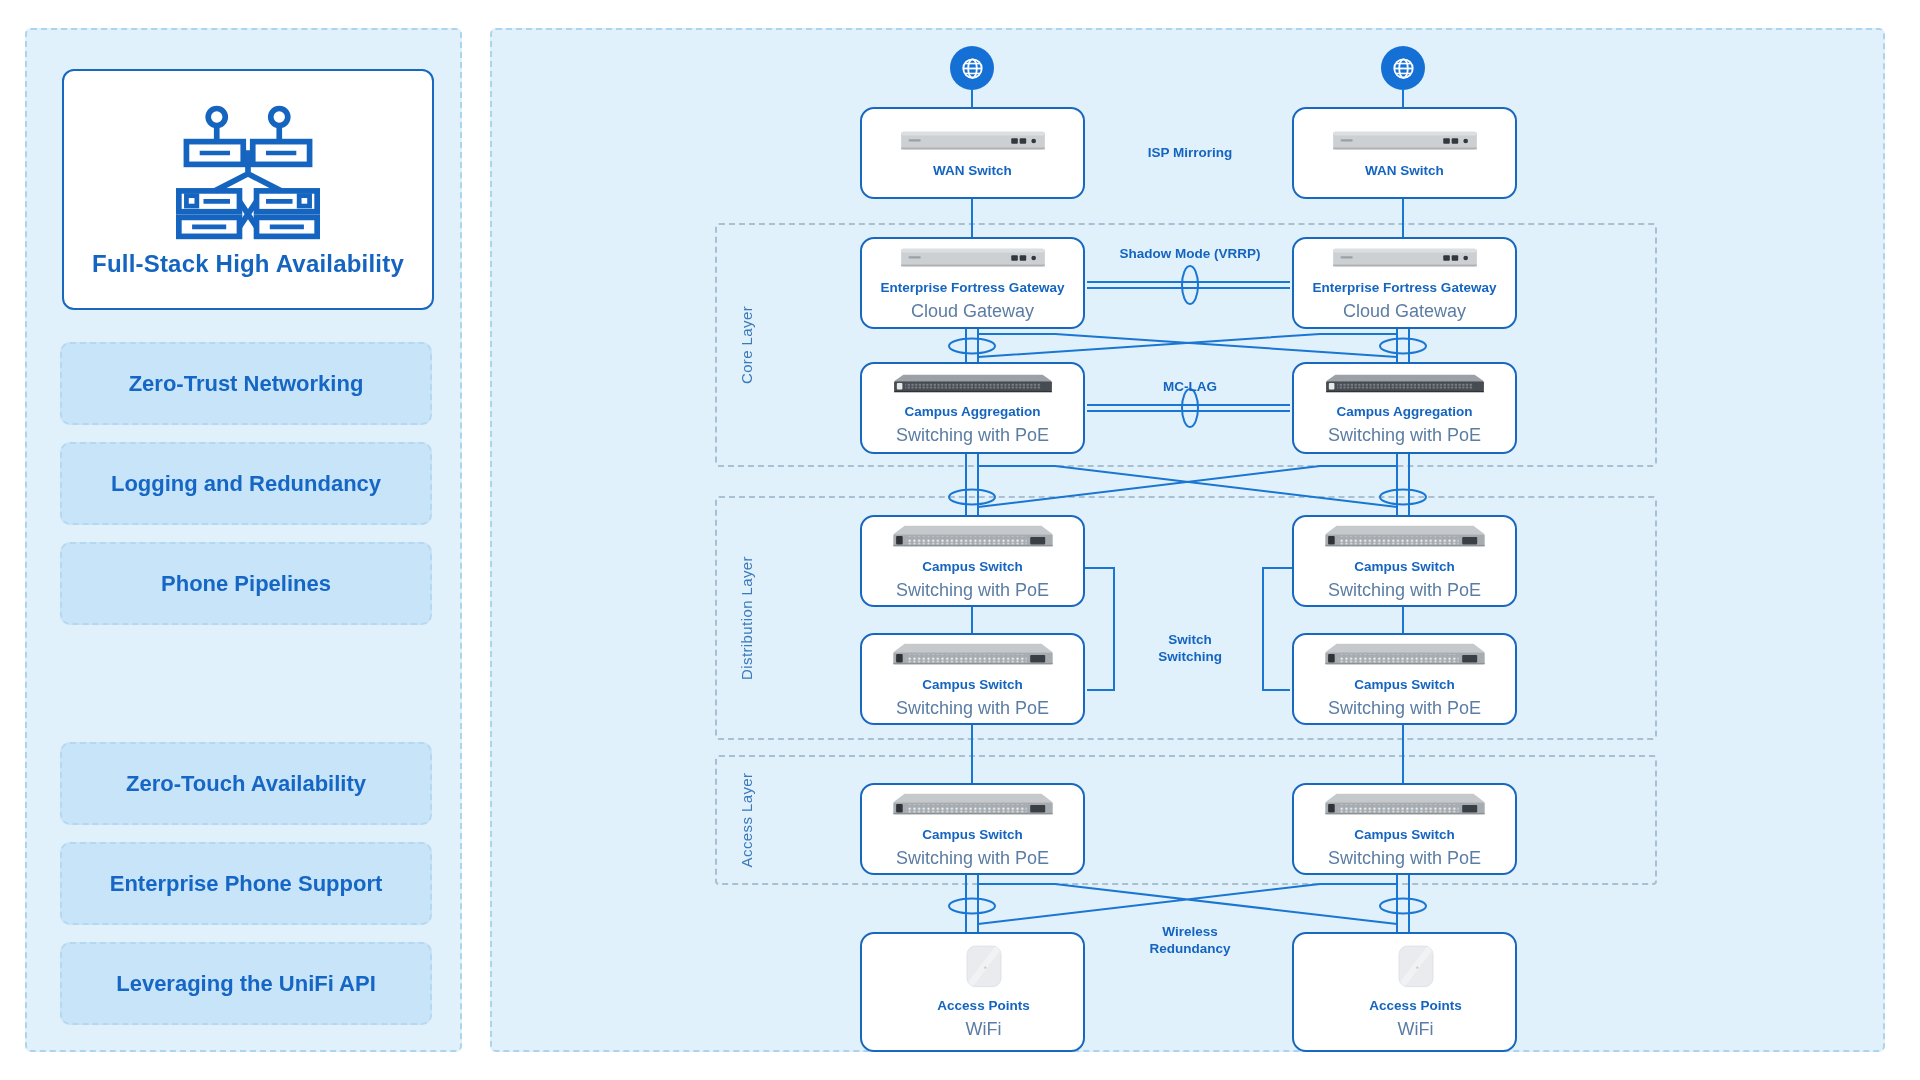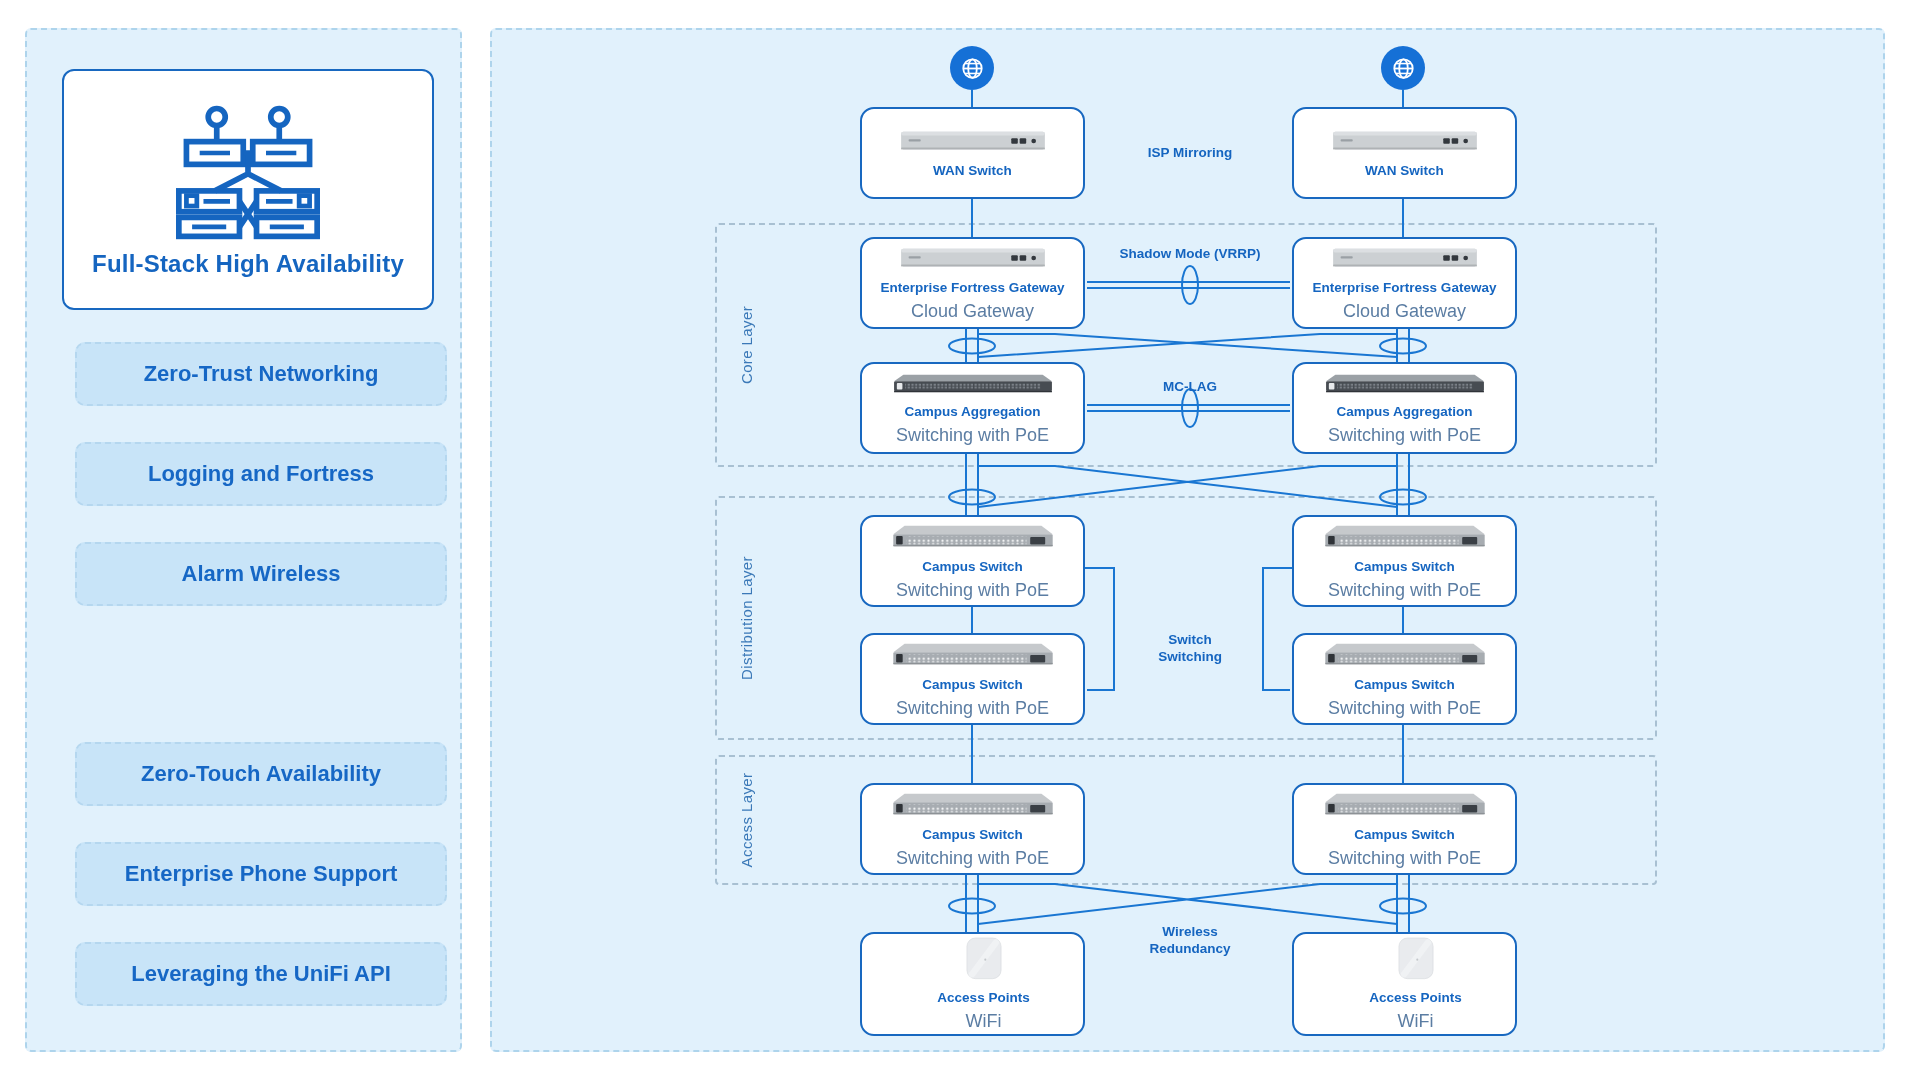--- a/index.html
+++ b/index.html
@@ -13,38 +13,38 @@
   #canvas{position:relative; width:1920px; height:1080px; background:#fff;}
 
   
   .left-panel{position:absolute; left:25px; top:28px; width:437px; height:1024px;
     background:var(--panel-bg); border:2px dashed var(--panel-border); border-radius:6px;}
   .feature-card{position:absolute; left:35px; top:39px; width:372px; height:241px;
     background:#fff; border:2px solid var(--node-border); border-radius:12px;
     display:flex; flex-direction:column; align-items:center; justify-content:center; gap:10px; cursor:pointer;}
   .feature-card .card-title{font-size:24px; font-weight:700; color:var(--accent); letter-spacing:.2px;}
   .ha-icon{stroke:var(--accent); fill:none; stroke-width:6;}
-  .side-item{position:absolute; left:48px; width:372px; height:64px;
+  .side-item{position:absolute; left:33px; width:372px; height:83px;
     background:var(--item-bg); border:2px dashed var(--item-border); border-radius:10px;
     display:flex; align-items:center; justify-content:center; cursor:pointer;}
   .side-item span{font-size:22px; font-weight:700; color:#1667C5;}
 
   
   .right-panel{position:absolute; left:490px; top:28px; width:1395px; height:1024px;
     background:var(--panel-bg); border:2px dashed var(--panel-border); border-radius:6px;}
   .layer-box{position:absolute; border:2px dashed var(--layer-border); border-radius:4px; z-index:1;}
   .layer-label{position:absolute; transform:translate(-50%,-50%) rotate(-90deg);
     transform-origin:center; white-space:nowrap; font-size:15px; color:var(--layer-label);
     letter-spacing:.4px; z-index:2;}
   #wires{position:absolute; left:0; top:0; z-index:2; pointer-events:none;}
   .wire{stroke:var(--line); stroke-width:2; fill:none;}
   .node{position:absolute; width:225px; height:92px; background:#fff;
     border:2px solid var(--node-border); border-radius:14px; z-index:3;
     display:flex; flex-direction:column; align-items:center; justify-content:center; gap:5px; padding:6px;}
-  .node.tall{height:104px;padding-left:28px;}
+  .node.tall{height:120px;padding-left:28px;}
   .node-title{font-size:13.5px; font-weight:700; color:var(--accent); line-height:1.2; text-align:center;}
   .node-sub{font-size:18px; color:var(--subtitle); line-height:1.2; text-align:center;}
   .dev{flex:none; margin-bottom:3px;}
   .mid-label{position:absolute; transform:translate(-50%,-50%); font-size:13.5px; font-weight:700;
     color:var(--accent); text-align:center; line-height:17px; z-index:4;}
   .globe{position:absolute; width:44px; height:44px; border-radius:50%; background:var(--globe-bg);
     display:flex; align-items:center; justify-content:center; z-index:3;}
 </style>
 </head>
 <body>
@@ -119,24 +119,24 @@
           <rect x="104" y="120" width="64" height="20"></rect>
         <path d="M36 130 H72 M118 130 H154" stroke-width="5"></path>
         <path d="M86 103 L104 130 M104 103 L86 130"></path>
       </svg>
       <div class="card-title">Full-Stack High Availability</div>
     </div>
     <div class="side-item" style="top:312px">
         <span>Zero-Trust Networking</span>
       </div>
     <div class="side-item" style="top:412px">
-        <span>Logging and Fortress</span>
+        <span>Logging and Redundancy</span>
       </div>
     <div class="side-item" style="top:512px">
-        <span>Alarm Wireless</span>
+        <span>Phone Pipelines</span>
       </div>
     <div class="side-item" style="top:712px">
         <span>Zero-Touch Availability</span>
       </div>
     <div class="side-item" style="top:812px">
         <span>Enterprise Phone Support</span>
       </div>
     <div class="side-item" style="top:912px">
         <span>Leveraging the UniFi API</span>
       </div>

